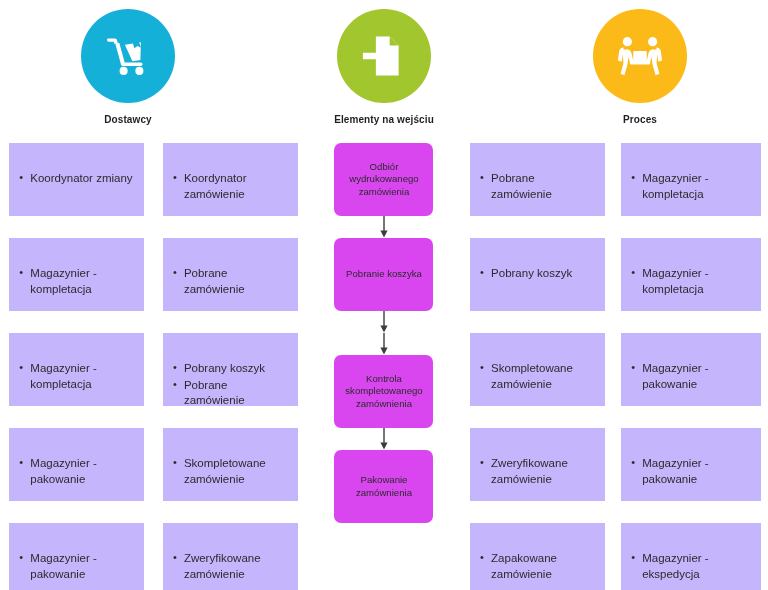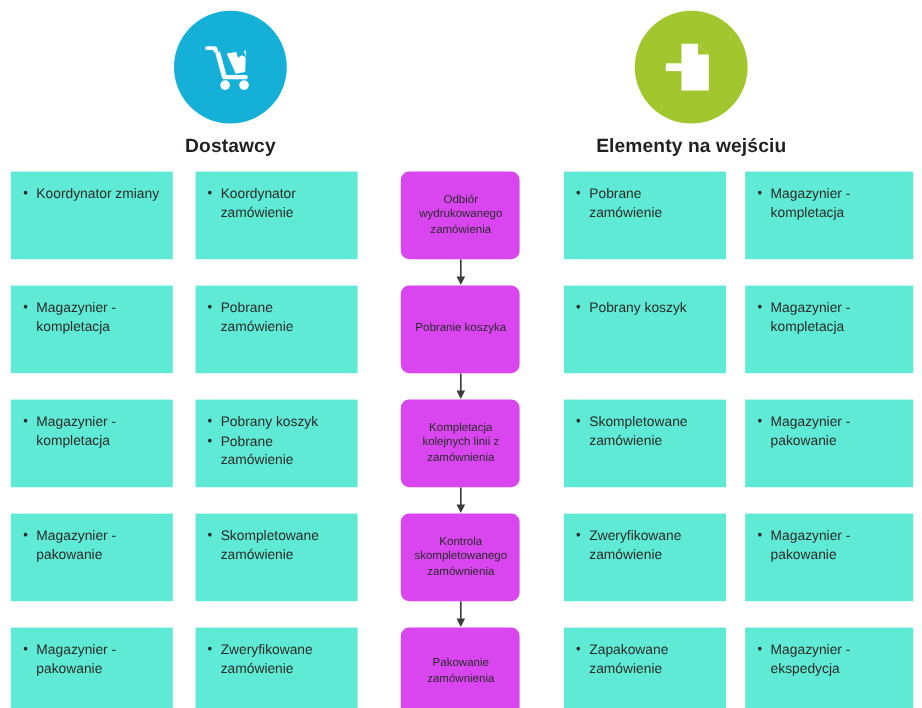--- a/index.html
+++ b/index.html
@@ -37,21 +37,21 @@
     height: 94px;
     border-radius: 50%;
     margin-top: 9px;
     display: flex;
     align-items: center;
     justify-content: center;
   }
   .circle svg { display: block; }
   .col-title {
     margin-top: 12px;
-    font-size: 16px;
+    font-size: 10px;
     font-weight: bold;
     letter-spacing: .1px;
     text-align: right;
     color: #231f20;
     line-height: 1;
   }
 
   
   .body-grid {
     display: flex;
@@ -69,24 +69,24 @@
   }
   .col-list {
     width: 135px;
     display: flex;
     flex-direction: column;
     gap: 22px;
   }
   .col-list.wide { width: 140px; }
 
   .card {
-    background: #5eead4;
+    background: #c4b5fd;
     height: 73px;
     box-sizing: border-box;
-    padding: 12px 8px 8px 6px;
+    padding: 28px 8px 8px 6px;
     overflow: hidden;
   }
   .card ul {
     margin: 0;
     padding: 0 0 0 15px;
     list-style: none;
   }
   .card li {
     position: relative;
     font-size: 11.5px;
@@ -161,20 +161,35 @@
             <path d="M22 8h17l11 11v37H22V8z"></path>
             <path d="M39 8l11 11H39V8z" fill="#A2C72E"></path>
             <rect x="6" y="28" width="22" height="8"></rect>
             <path d="M24 22l14 10-14 10V22z"></path>
           </svg>
         </span>
       </div>
       <div class="col-title">Elementy na wejściu</div>
     </div>
 
+    <div class="header-col">
+      <div class="circle" style="background:#FBBA17">
+        <span>
+          <svg width="54" height="54" viewBox="0 0 64 64" fill="#ffffff">
+            <circle cx="17" cy="15" r="5.4"></circle>
+            <circle cx="47" cy="15" r="5.4"></circle>
+            <path d="M12.5 22c-3 0-5 2.2-5.3 5l-1.4 10.5 4.6.9 1.3-8.2.6 10.3-3.3 12.8 4.6 1.2 3.6-12.6 1.2-8.8 1.6 6.4 4.3-1.2-2.4-9.6c-.6-2.6-2.6-4.3-5.2-4.3h-4.2z"></path>
+            <path d="M51.5 22c3 0 5 2.2 5.3 5l1.4 10.5-4.6.9-1.3-8.2-.6 10.3 3.3 12.8-4.6 1.2-3.6-12.6-1.2-8.8-1.6 6.4-4.3-1.2 2.4-9.6c.6-2.6 2.6-4.3 5.2-4.3h4.2z"></path>
+            <rect x="24" y="26" width="16" height="13" rx="1.2"></rect>
+            <rect x="20" y="38" width="24" height="4.2" rx="1.6"></rect>
+          </svg>
+        </span>
+      </div>
+      <div class="col-title">Proces</div>
+    </div>
 
 
   </div>
 
   <div class="body-grid">
 
     <div class="col">
       <div class="col-list">
         <div class="card">
             <ul>
@@ -244,21 +259,20 @@
               <path d="M7 21.5 3.4 14.5h7.2z" fill="#3C3C3C"></path>
             </svg>
         </span>
         <div class="flow-step">Pobranie koszyka</div>
         <span class="arrow">
           <svg width="14" height="22" viewBox="0 0 14 22">
               <line x1="7" y1="0" x2="7" y2="16" stroke="#3C3C3C" stroke-width="1.4"></line>
               <path d="M7 21.5 3.4 14.5h7.2z" fill="#3C3C3C"></path>
             </svg>
         </span>
-        <div class="flow-step">Kompletacja kolejnych linii z zamównienia</div>
         <span class="arrow">
           <svg width="14" height="22" viewBox="0 0 14 22">
               <line x1="7" y1="0" x2="7" y2="16" stroke="#3C3C3C" stroke-width="1.4"></line>
               <path d="M7 21.5 3.4 14.5h7.2z" fill="#3C3C3C"></path>
             </svg>
         </span>
         <div class="flow-step">Kontrola skompletowanego zamównienia</div>
         <span class="arrow">
           <svg width="14" height="22" viewBox="0 0 14 22">
               <line x1="7" y1="0" x2="7" y2="16" stroke="#3C3C3C" stroke-width="1.4"></line>

